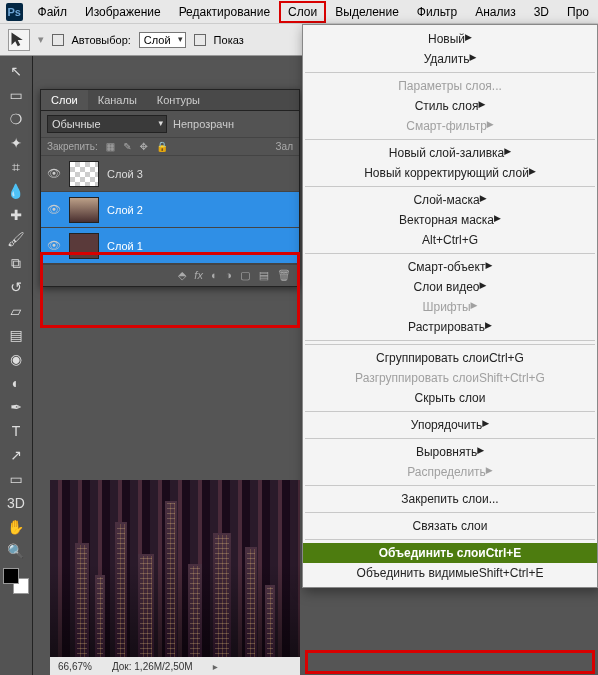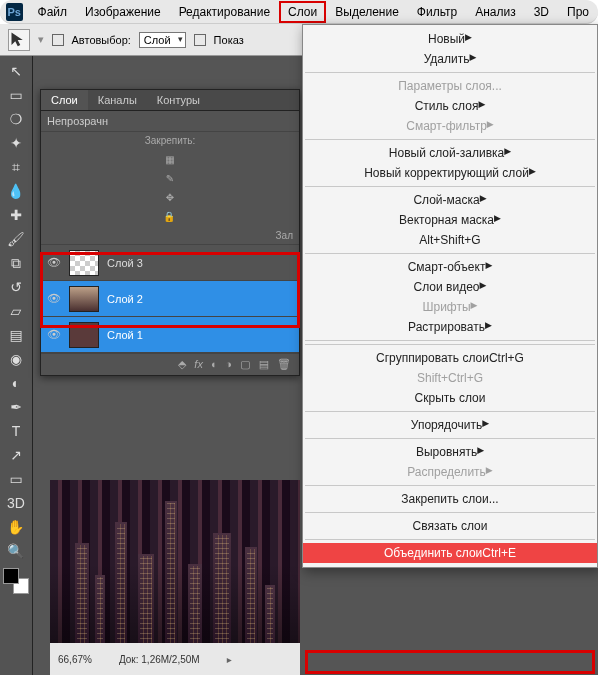--- a/index.html
+++ b/index.html
@@ -1,17 +1,17 @@
 <!DOCTYPE html>
 <html><head>
 <meta charset="utf-8">
 <style>
   * { box-sizing: border-box; margin: 0; padding: 0; font-family: "Segoe UI", Tahoma, sans-serif; }
   body { width: 598px; height: 675px; background: #fff; overflow: hidden; position: relative; }
-  .menubar { display: flex; align-items: center; height: 24px; background: #e8e8e8; border-bottom: 1px solid #ccc; font-size: 12px; border-radius: 12px; }
+  .menubar { display: flex; align-items: center; height: 24px; background: #e8e8e8; border-bottom: 1px solid #ccc; font-size: 12px; }
   .ps-logo { width: 24px; height: 18px; background: #032744; color: #6fa6d6; font-weight: bold; font-size: 11px; display: flex; align-items: center; justify-content: center; margin: 0 6px 0 6px; border-radius: 2px; }
   .menu-item { padding: 4px 9px; cursor: pointer; }
   .menu-item.active { border: 2px solid #d80000; padding: 2px 7px; }
   .optbar { display: flex; align-items: center; height: 32px; background: #e8e8e8; border-bottom: 1px solid #999; font-size: 11px; padding-left: 8px; gap: 8px; }
   .move-tool { width: 22px; height: 22px; background: #f5f5f5; border: 1px solid #999; display:flex; align-items:center; justify-content:center;}
   .chk { width: 12px; height: 12px; border: 1px solid #666; display:inline-block; vertical-align:middle;}
   .sel { border:1px solid #777; background:#fff; padding:1px 14px 1px 4px; font-size:11px; position:relative;}
   .sel::after { content:"▾"; position:absolute; right:2px; font-size:9px; color:#333;}
   .workarea { position: absolute; top:56px; left:0; right:0; bottom:0; background:#555; }
   .toolbox { position:absolute; left:0; top:0; width:33px; bottom:0; background:#535353; border-right:1px solid #222; display:flex; flex-direction:column; padding-top:4px; gap:2px; align-items:center;}
@@ -20,21 +20,21 @@
   .sw-fg { position:absolute; left:0; top:0; width:16px; height:16px; background:#000; border:1px solid #999;}
   .sw-bg { position:absolute; right:0; bottom:0; width:16px; height:16px; background:#fff; border:1px solid #999;}
 
   .layers-panel { position:absolute; left:40px; top:33px; width:260px; background:#535353; border:1px solid #222; box-shadow:0 2px 8px rgba(0,0,0,.5); color:#ddd; font-size:11px;}
   .panel-tabs { display:flex; background:#494949; border-bottom:1px solid #222;}
   .ptab { padding:4px 10px; font-size:11px; color:#ccc; cursor:pointer;}
   .ptab.active { background:#535353; color:#fff;}
   .panel-row { display:flex; align-items:center; padding:4px 6px; gap:6px; border-bottom:1px solid #444;}
   .blend-sel { flex:0 0 120px; background:#3a3a3a; border:1px solid #222; padding:2px 16px 2px 4px; position:relative; color:#ddd;}
   .blend-sel::after{content:"▾";position:absolute;right:3px;font-size:9px;}
-  .lock-row { display:flex; align-items:center; gap:8px; padding:3px 6px; font-size:10px; color:#aaa; border-bottom:1px solid #444;flex-direction:column;}
+  .lock-row { display:flex; align-items:center; gap:8px; padding:3px 6px; font-size:10px; color:#aaa; border-bottom:1px solid #444;}
   .layer-row { display:flex; align-items:center; height:36px; border-bottom:1px solid #444; padding:0 6px; gap:8px; cursor:pointer;}
   .layer-row.selected { background:#2f8fe6; color:#fff;}
   .eye { width:14px; height:14px; color:#ccc;}
   .thumb { width:30px; height:26px; background:#888; border:1px solid #222;}
   .thumb.checker { background: repeating-conic-gradient(#ccc 0 25%, #fff 0 50%) 0 0/10px 10px;}
   .sel-outline { position:absolute; border:3px solid #d80000; pointer-events:none;}
   .panel-footer { display:flex; justify-content:flex-end; gap:8px; padding:4px 8px; color:#aaa; font-size:11px; border-top:1px solid #444;}
   .panel-footer span{cursor:pointer;}
 
   .canvas { position:absolute; left:50px; top:424px; width:250px; height:210px; background:#222; }
@@ -42,26 +42,26 @@
      linear-gradient(transparent 40%, rgba(0,0,0,.7)),
      repeating-linear-gradient(90deg, #2a1a2a 0 8px, #4a2a3a 8px 12px, #1a0a1a 12px 20px),
      radial-gradient(2px 2px at 20% 60%, #ffe9a0, transparent),
      radial-gradient(2px 2px at 40% 70%, #ffd080, transparent),
      radial-gradient(2px 2px at 60% 55%, #ffb0d0, transparent),
      radial-gradient(2px 2px at 80% 75%, #fff0c0, transparent),
      linear-gradient(#3a2838, #1a1020 50%, #0a0410);
      position:relative; overflow:hidden;}
   .bld { position:absolute; bottom:0; background:linear-gradient(#4a3040,#1a0818); }
   .bld::before{content:"";position:absolute;inset:2px;background:repeating-linear-gradient(0deg, transparent 0 4px, rgba(255,220,150,.25) 4px 5px),repeating-linear-gradient(90deg, transparent 0 3px, rgba(255,200,100,.2) 3px 4px);}
-  .status { position:absolute; left:50px; bottom:0; height:18px; background:#e8e8e8; color:#333; font-size:10px; display:flex; align-items:center; padding:16px 8px; gap:27px; width:250px;}
+  .status { position:absolute; left:50px; bottom:0; height:18px; background:#e8e8e8; color:#333; font-size:10px; display:flex; align-items:center; padding:9px 8px; gap:20px; width:250px;}
 
   .dropdown { position:absolute; right:0; top:24px; width:296px; background:#f4f4f4; border:1px solid #888; box-shadow:2px 4px 12px rgba(0,0,0,.4); font-size:12px; color:#222; padding:4px 0;}
   .dd-item { display:flex; justify-content:center; padding:3px 28px; cursor:pointer;}
   .dd-item.disabled { color:#a0a0a0; cursor:default;}
-  .dd-item.hover { background:#ef4444; color:#fff;}
+  .dd-item.hover { background:#4d7c0f; color:#fff;font-weight:bold;}
   .dd-item .arrow { font-size:9px;}
   .dd-sep { height:1px; background:#c8c8c8; margin:3px 2px;}
   .dd-outline { position:absolute; border:3px solid #d80000; pointer-events:none;}
 </style>
 </head>
 <body>
 
 <div class="menubar">
   <div class="ps-logo">Ps</div>
   <div id="menu-items" style="display: flex;">
@@ -121,20 +121,21 @@
       </div>
     </div>
 
   <div class="layers-panel">
     <div class="panel-tabs" id="panel-tabs">
         <div class="ptab active">Слои</div>
         <div class="ptab">Каналы</div>
         <div class="ptab">Контуры</div>
       </div>
     <div class="panel-row">
+      <span class="blend-sel">Обычные</span>
       <span style="color:#ccc;">Непрозрачн</span>
     </div>
     <div class="lock-row">
       <span>Закрепить:</span>
       <span>▦</span>
       <span>✎</span>
       <span>✥</span>
       <span>🔒</span>
       <span style="margin-left:auto">Зал</span>
     </div>
@@ -220,21 +221,21 @@
     <div class="dd-sep"></div>
     <div class="dd-item">
       <span>Слой-маска</span>
       <span class="arrow">▶</span>
     </div>
     <div class="dd-item">
       <span>Векторная маска</span>
       <span class="arrow">▶</span>
     </div>
     <div class="dd-item">
-      <span>Alt+Shift+G</span>
+      <span>Alt+Ctrl+G</span>
     </div>
     <div class="dd-sep"></div>
     <div class="dd-item">
       <span>Смарт-объект</span>
       <span class="arrow">▶</span>
     </div>
     <div class="dd-item">
       <span>Слои видео</span>
       <span class="arrow">▶</span>
     </div>
@@ -246,20 +247,21 @@
       <span>Растрировать</span>
       <span class="arrow">▶</span>
     </div>
     <div class="dd-sep"></div>
     <div class="dd-sep"></div>
     <div class="dd-item">
       <span>Сгруппировать слои</span>
       <span>Ctrl+G</span>
     </div>
     <div class="dd-item disabled">
+      <span>Разгруппировать слои</span>
       <span>Shift+Ctrl+G</span>
     </div>
     <div class="dd-item">
       <span>Скрыть слои</span>
       <span></span>
     </div>
     <div class="dd-sep"></div>
     <div class="dd-item">
       <span>Упорядочить</span>
       <span class="arrow">▶</span>
@@ -281,16 +283,20 @@
     <div class="dd-sep"></div>
     <div class="dd-item">
       <span>Связать слои</span>
       <span></span>
     </div>
     <div class="dd-sep"></div>
     <div class="dd-item hover">
       <span>Объединить слои</span>
       <span>Ctrl+E</span>
     </div>
+    <div class="dd-item">
+      <span>Объединить видимые</span>
+      <span>Shift+Ctrl+E</span>
+    </div>
     <div class="dd-outline" style="left: 2px; right: 2px; top: 625px; height: 24px;"></div>
   </div>
 
 <div class="sel-outline" style="left:40px; top:252px; width:260px; height:76px;"></div>
 
 </body></html>

